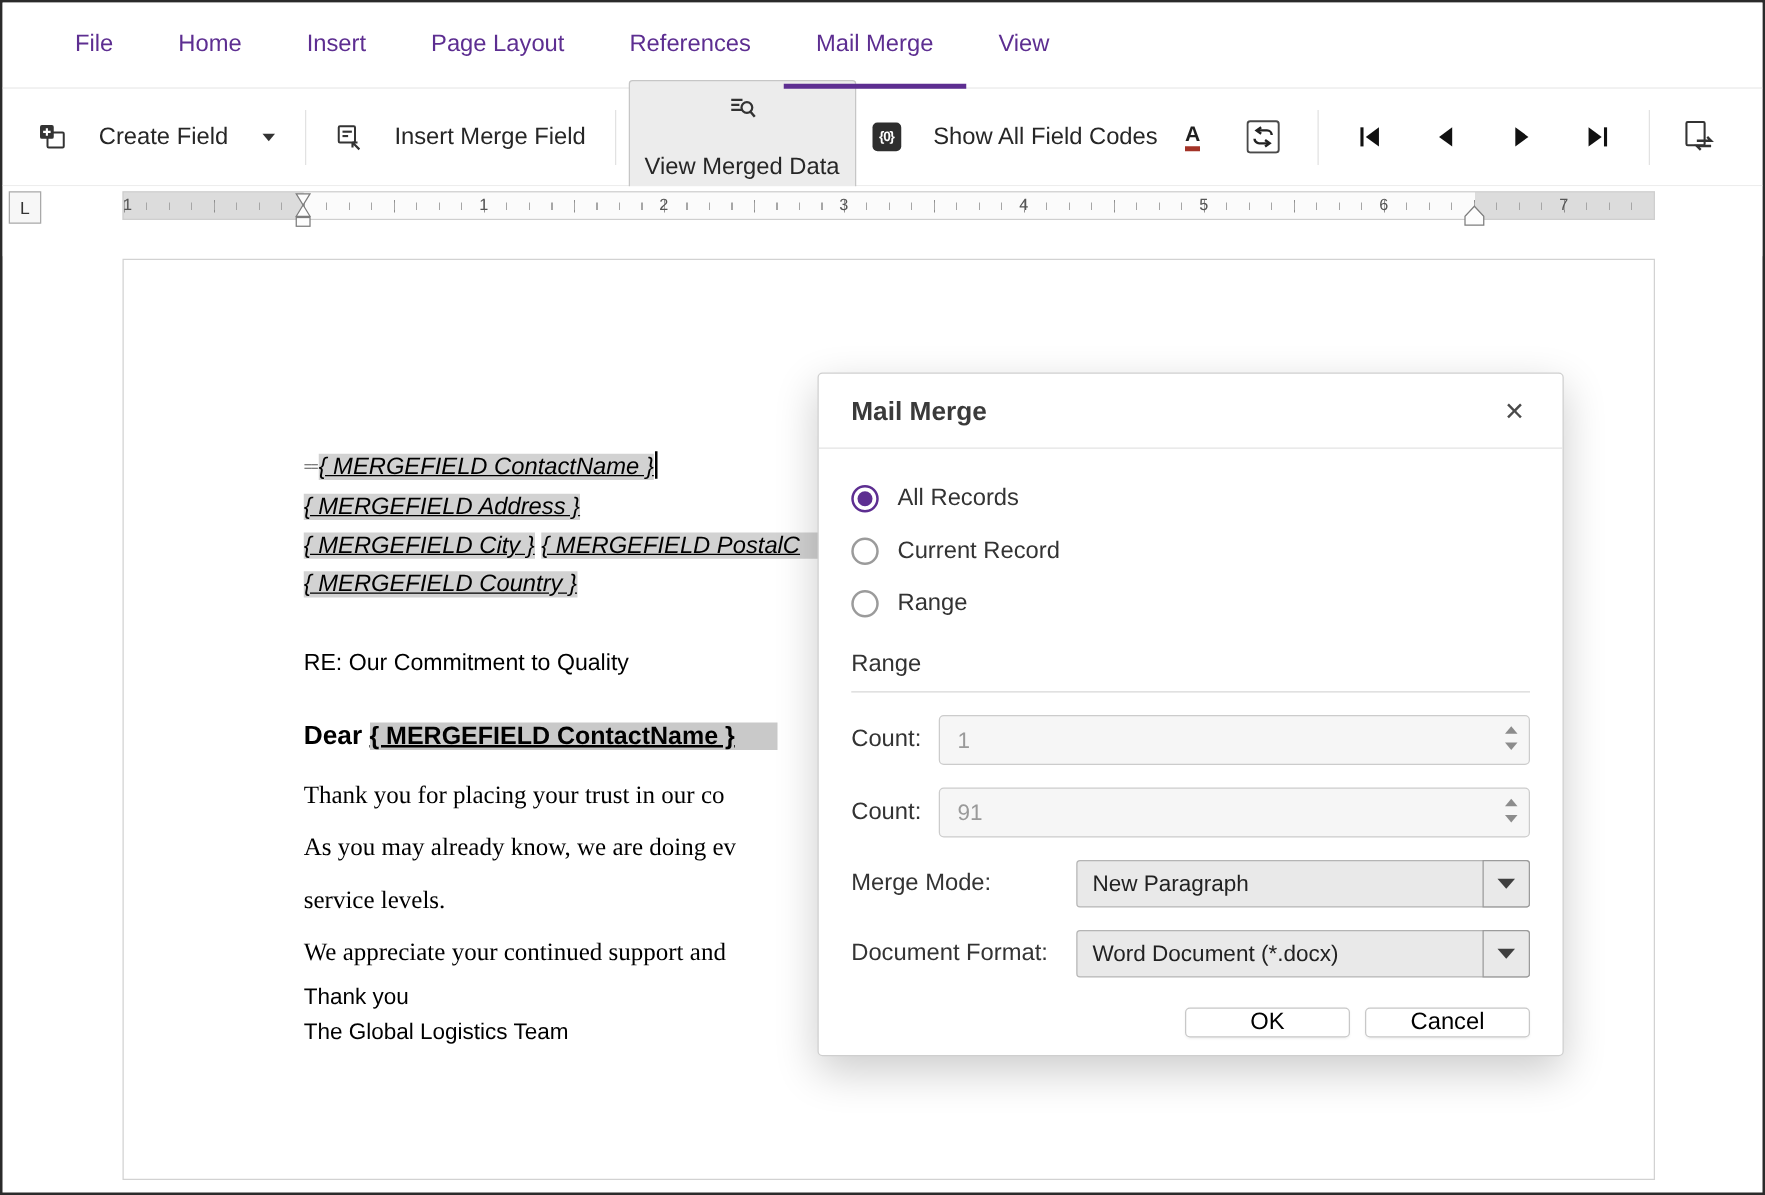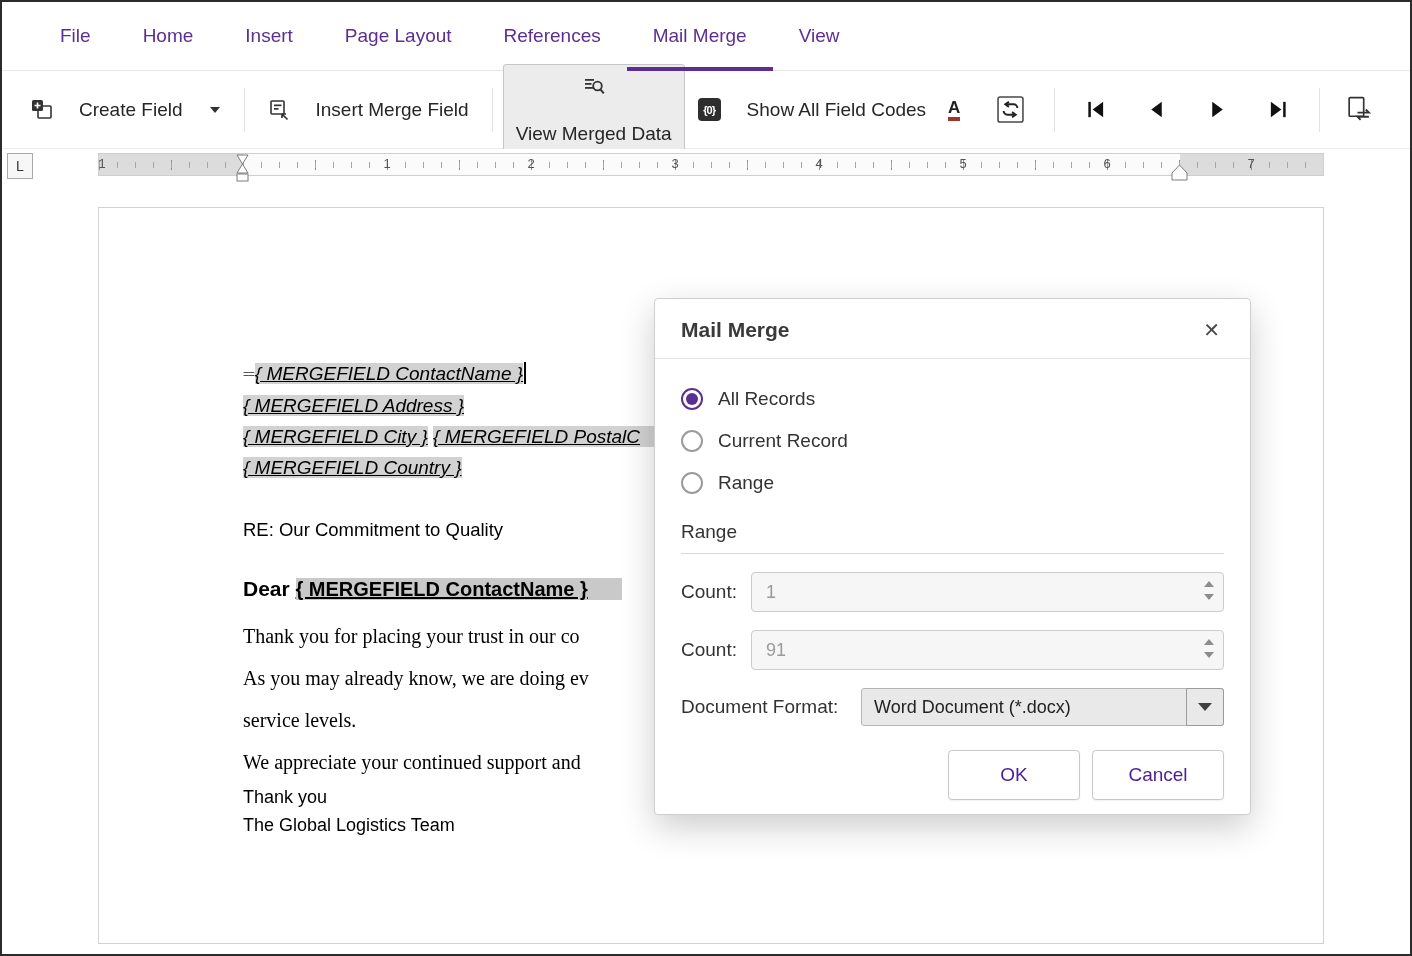--- a/index.html
+++ b/index.html
@@ -72,21 +72,21 @@
   .flabel.narrow{width:70px;}
   .flabel.wide{width:180px;}
   .num-input{position:relative;flex:1;height:40px;background:#f6f6f6;border:1px solid #cccccc;border-radius:4px;display:flex;align-items:center;padding:0 34px 0 14px;font-size:18px;color:#9a9a9a;}
   .spin{position:absolute;right:9px;top:8px;display:flex;flex-direction:column;gap:7px;cursor:pointer;}
   .spin .up{width:0;height:0;border-left:5px solid transparent;border-right:5px solid transparent;border-bottom:6px solid #8c8c8c;}
   .spin .down{width:0;height:0;border-left:5px solid transparent;border-right:5px solid transparent;border-top:6px solid #8c8c8c;}
   .dropdown{position:relative;flex:1;height:38px;background:#e9e9e9;border:1px solid #b5b5b5;border-radius:3px;display:flex;align-items:center;padding:0 44px 0 12px;font-size:18px;color:#222;cursor:pointer;}
   .dd-btn{position:absolute;right:-1px;top:-1px;bottom:-1px;width:38px;border:1px solid #9b9b9b;border-radius:0 3px 3px 0;display:flex;align-items:center;justify-content:center;background:#e9e9e9;}
   .dd-caret{width:0;height:0;border-left:7px solid transparent;border-right:7px solid transparent;border-top:8px solid #3f3f3f;}
   .dlg-footer{display:flex;justify-content:flex-end;gap:12px;padding:24px 26px 14px;}
-  .dlg-btn{width:132px;height:50px;background:#fff;border:1px solid #c8c8c8;border-radius:4px;font-size:19px;color:#4c1d95;font-family:"Liberation Sans",sans-serif;cursor:pointer;box-shadow:0 1px 2px rgba(0,0,0,.06);}
+  .dlg-btn{width:132px;height:24px;background:#fff;border:1px solid #c8c8c8;border-radius:4px;font-size:19px;color:#000000;font-family:"Liberation Sans",sans-serif;cursor:pointer;box-shadow:0 1px 2px rgba(0,0,0,.06);}
 </style>
 </head>
 <body>
 
 <div class="app">
 
   <div class="menubar">
     <div class="tab">File</div>
     <div class="tab">Home</div>
     <div class="tab">Insert</div>
@@ -311,20 +311,29 @@
         <span class="flabel narrow">Count:</span>
         <div class="num-input">
           <span>91</span>
           <span class="spin">
             <span class="up"></span>
             <span class="down"></span>
           </span>
         </div>
       </div>
 
+      <div class="form-row">
+        <span class="flabel wide">Merge Mode:</span>
+        <div class="dropdown">
+          <span>New Paragraph</span>
+          <span class="dd-btn">
+            <span class="dd-caret"></span>
+          </span>
+        </div>
+      </div>
 
       <div class="form-row">
         <span class="flabel wide">Document Format:</span>
         <div class="dropdown">
           <span>Word Document (*.docx)</span>
           <span class="dd-btn">
             <span class="dd-caret"></span>
           </span>
         </div>
       </div>

